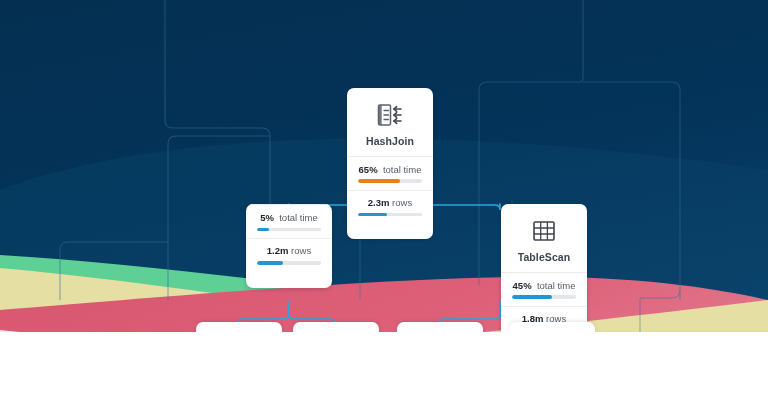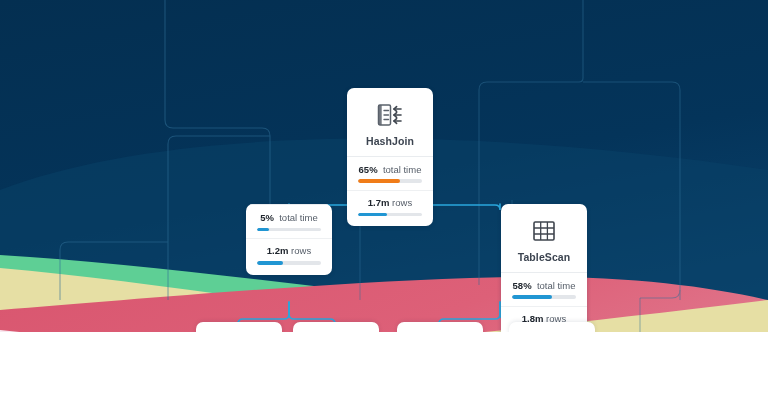--- a/index.html
+++ b/index.html
@@ -59,21 +59,21 @@
     font-weight:bold;
     color:#3c4450;
     letter-spacing:0.1px;
     line-height:1;
   }
   .node-divider {
     height:1px;
     background:#e9ecef;
     margin:0;
   }
-  .metrics { padding:7px 11px 10px 11px; }
+  .metrics { padding:7px 11px 23px 11px; }
   .metric { margin-bottom:2px; }
   .metric:last-child { margin-bottom:0; }
   .metric-label {
     text-align:center;
     font-size:9.5px;
     color:#555d68;
     line-height:1.35;
     white-space:nowrap;
   }
   .metric-label b {
@@ -210,21 +210,21 @@
     <div class="node-divider"></div>
     <div class="metrics">
       <div class="metric">
         <div class="metric-label"><b>65%</b>&nbsp; <span>total time</span></div>
         <div class="metric-bar">
           <div class="metric-fill" id="hj-time-fill" style="width: 65%; background: rgb(240, 124, 24);"></div>
         </div>
       </div>
       <div class="metric-sep"></div>
       <div class="metric">
-        <div class="metric-label"><b>1.7m</b>&nbsp;<span>rows</span></div>
+        <div class="metric-label"><b>2.3m</b>&nbsp;<span>rows</span></div>
         <div class="metric-bar">
           <div class="metric-fill" id="hj-rows-fill" style="width: 46%; background: rgb(33, 150, 211);"></div>
         </div>
       </div>
     </div>
   </div>
 
   <div class="node" id="node-project" style="left:246px; top:204px; width:86px;">
     <div class="node-divider"></div>
     <div class="metrics">
@@ -255,21 +255,21 @@
             <line x1="9.7" y1="3" x2="9.7" y2="21"></line>
             <line x1="16.4" y1="3" x2="16.4" y2="21"></line>
           </g>
         </svg>
       </div>
       <div class="node-title">TableScan</div>
     </div>
     <div class="node-divider"></div>
     <div class="metrics">
       <div class="metric">
-        <div class="metric-label"><b>58%</b>&nbsp; <span>total time</span></div>
+        <div class="metric-label"><b>45%</b>&nbsp; <span>total time</span></div>
         <div class="metric-bar">
           <div class="metric-fill" id="ts-time-fill" style="width: 62%; background: rgb(33, 150, 211);"></div>
         </div>
       </div>
       <div class="metric-sep"></div>
       <div class="metric">
         <div class="metric-label"><b>1.8m</b>&nbsp;<span>rows</span></div>
         <div class="metric-bar">
           <div class="metric-fill" id="ts-rows-fill" style="width: 47%; background: rgb(33, 150, 211);"></div>
         </div>

